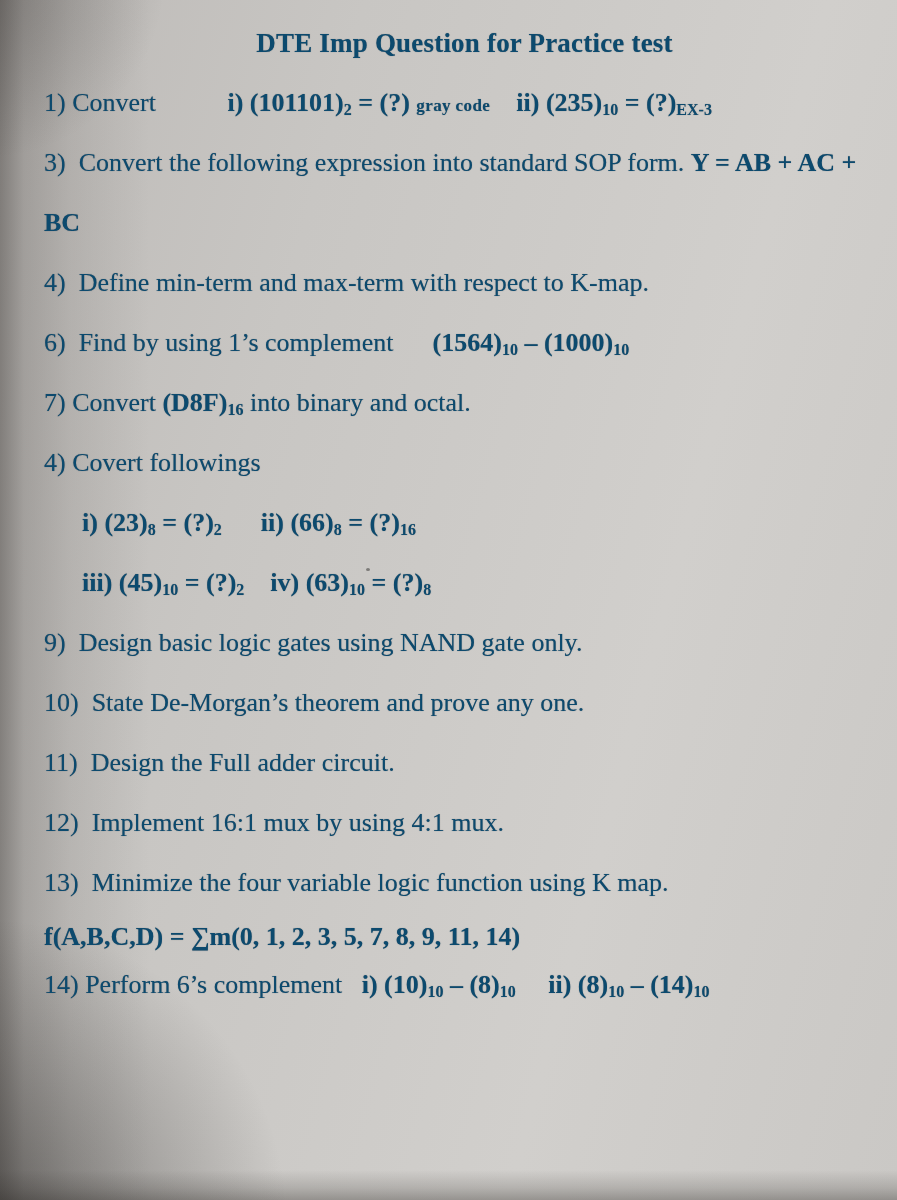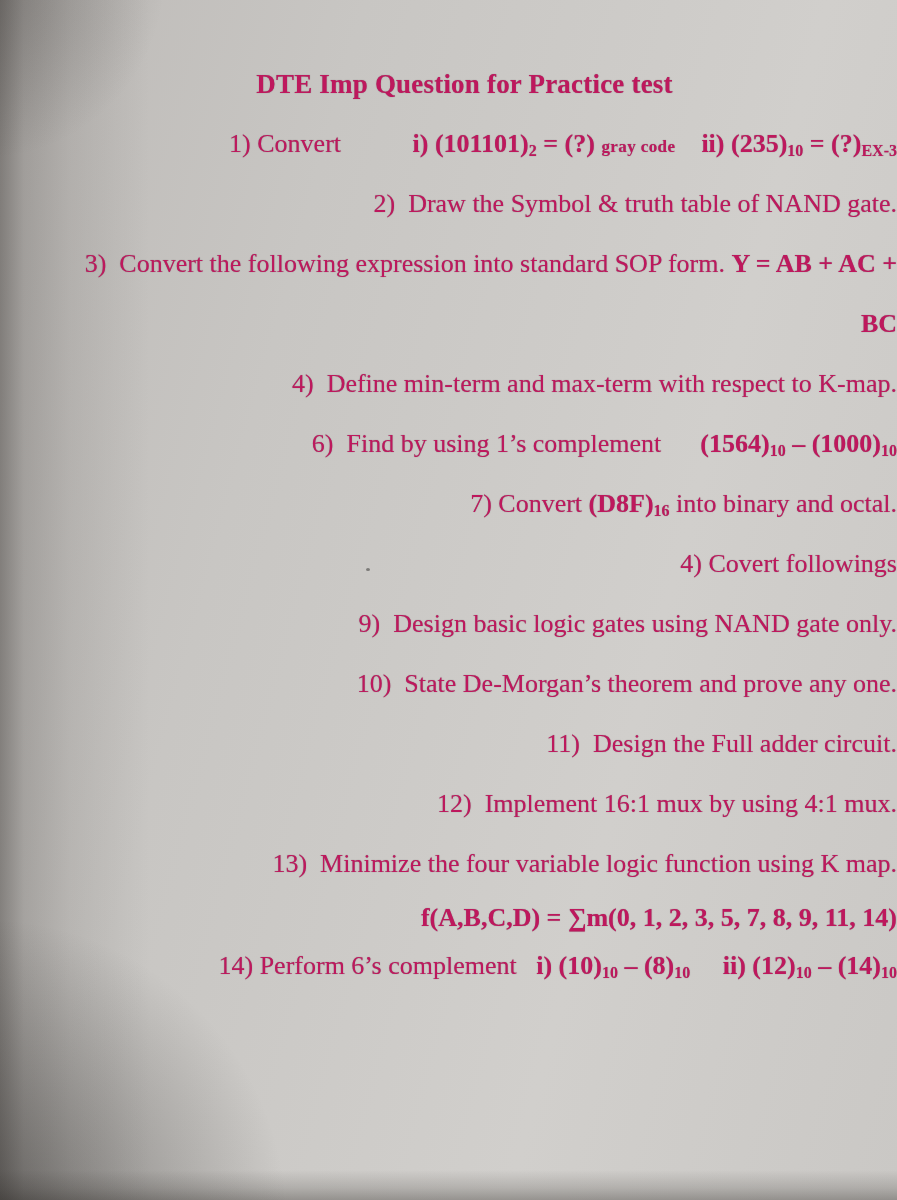--- a/index.html
+++ b/index.html
@@ -19,41 +19,39 @@
       linear-gradient(to right, rgba(52,48,45,0.45) 0px, rgba(52,48,45,0.22) 24px, rgba(52,48,45,0.10) 70px, rgba(0,0,0,0) 150px),
       linear-gradient(105deg, #bdbab7 0%, #c8c6c3 30%, #d1cfcc 68%, #cac8c5 100%);
   }
   .speck {
     position: absolute; left: 366px; top: 568px;
     width: 4px; height: 3px; border-radius: 50%;
     background: rgba(60,58,56,0.55);
   }
   .content {
     position: absolute; inset: 0;
-    color: #be185d;
+    color: #0c4a6e;
     text-shadow: 0 0 1px rgba(42,41,44,0.45);
-    margin-top: 41px;
   }
   .title {
     padding-top: 20px;
     line-height: 46px;
     text-align: center;
     transform: translateX(16px);
     font-size: 27px;
     font-weight: bold;
     letter-spacing: 0.2px;
   }
   .qlist { margin-top: 7px; }
   .line {
     height: 60px;
     line-height: 60px;
     padding-left: 44px;
     white-space: nowrap;
     font-size: 26px;
-    text-align: right;
   }
   .line.ind { padding-left: 82px; }
   .line.tight { height: 48px; line-height: 48px; padding-left: 44px; }
   .b { font-weight: bold; }
   .sm { font-size: 17px; letter-spacing: 0.4px; }
   sub {
     font-size: 16px;
     line-height: 0;
     vertical-align: -0.22em;
     letter-spacing: 0;
@@ -62,28 +60,29 @@
 </head>
 <body>
 
 <div class="paper"></div>
 <div class="speck"></div>
 
 <div class="content">
   <div class="title">DTE Imp Question for Practice test</div>
   <div class="qlist">
       <div class="line"><span class="">1) Convert</span><span class="">&nbsp;&nbsp;&nbsp;&nbsp;&nbsp;&nbsp;&nbsp;&nbsp;&nbsp;&nbsp;&nbsp;</span><span class="b">i) (101101)</span><sub class="b">2</sub><span class="b"> = (?) </span><span class="b sm">gray code</span><span class="">&nbsp;&nbsp;&nbsp;&nbsp;</span><span class="b">ii) (235)</span><sub class="b">10</sub><span class="b"> = (?)</span><sub class="b">EX-3</sub></div>
-      <div class="line"><span class="">2)&nbsp; Draw the Symbol &amp; truth table of NAND gate.</span></div>
       <div class="line"><span class="">3)&nbsp; Convert the following expression into standard SOP form. </span><span class="b">Y = AB + AC +</span></div>
       <div class="line"><span class="b">BC</span></div>
       <div class="line"><span class="">4)&nbsp; Define min-term and max-term with respect to K-map.</span></div>
       <div class="line"><span class="">6)&nbsp; Find by using 1’s complement</span><span class="">&nbsp;&nbsp;&nbsp;&nbsp;&nbsp;&nbsp;</span><span class="b">(1564)</span><sub class="b">10</sub><span class="b"> – (1000)</span><sub class="b">10</sub></div>
       <div class="line"><span class="">7) Convert </span><span class="b">(D8F)</span><sub class="b">16</sub><span class=""> into binary and octal.</span></div>
       <div class="line"><span class="">4) Covert followings</span></div>
+      <div class="line ind"><span class="b">i) (23)</span><sub class="b">8</sub><span class="b"> = (?)</span><sub class="b">2</sub><span class="">&nbsp;&nbsp;&nbsp;&nbsp;&nbsp;&nbsp;</span><span class="b">ii) (66)</span><sub class="b">8</sub><span class="b"> = (?)</span><sub class="b">16</sub></div>
+      <div class="line ind"><span class="b">iii) (45)</span><sub class="b">10</sub><span class="b"> = (?)</span><sub class="b">2</sub><span class="">&nbsp;&nbsp;&nbsp;&nbsp;</span><span class="b">iv) (63)</span><sub class="b">10</sub><span class="b"> = (?)</span><sub class="b">8</sub></div>
       <div class="line"><span class="">9)&nbsp; Design basic logic gates using NAND gate only.</span></div>
       <div class="line"><span class="">10)&nbsp; State De-Morgan’s theorem and prove any one.</span></div>
       <div class="line"><span class="">11)&nbsp; Design the Full adder circuit.</span></div>
       <div class="line"><span class="">12)&nbsp; Implement 16:1 mux by using 4:1 mux.</span></div>
       <div class="line"><span class="">13)&nbsp; Minimize the four variable logic function using K map.</span></div>
       <div class="line ind tight"><span class="b">f(A,B,C,D) = ∑m(0, 1, 2, 3, 5, 7, 8, 9, 11, 14)</span></div>
-      <div class="line tight"><span class="">14) Perform 6’s complement</span><span class="">&nbsp;&nbsp;&nbsp;</span><span class="b">i) (10)</span><sub class="b">10</sub><span class="b"> – (8)</span><sub class="b">10</sub><span class="">&nbsp;&nbsp;&nbsp;&nbsp;&nbsp;</span><span class="b">ii) (12)</span><sub class="b">10</sub><span class="b"> – (14)</span><sub class="b">10</sub></div>
+      <div class="line tight"><span class="">14) Perform 6’s complement</span><span class="">&nbsp;&nbsp;&nbsp;</span><span class="b">i) (10)</span><sub class="b">10</sub><span class="b"> – (8)</span><sub class="b">10</sub><span class="">&nbsp;&nbsp;&nbsp;&nbsp;&nbsp;</span><span class="b">ii) (8)</span><sub class="b">10</sub><span class="b"> – (14)</span><sub class="b">10</sub></div>
     </div>
 </div>
 
 </body></html>

